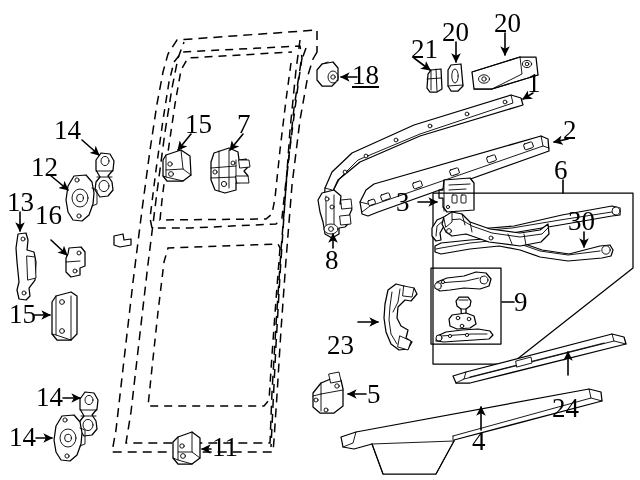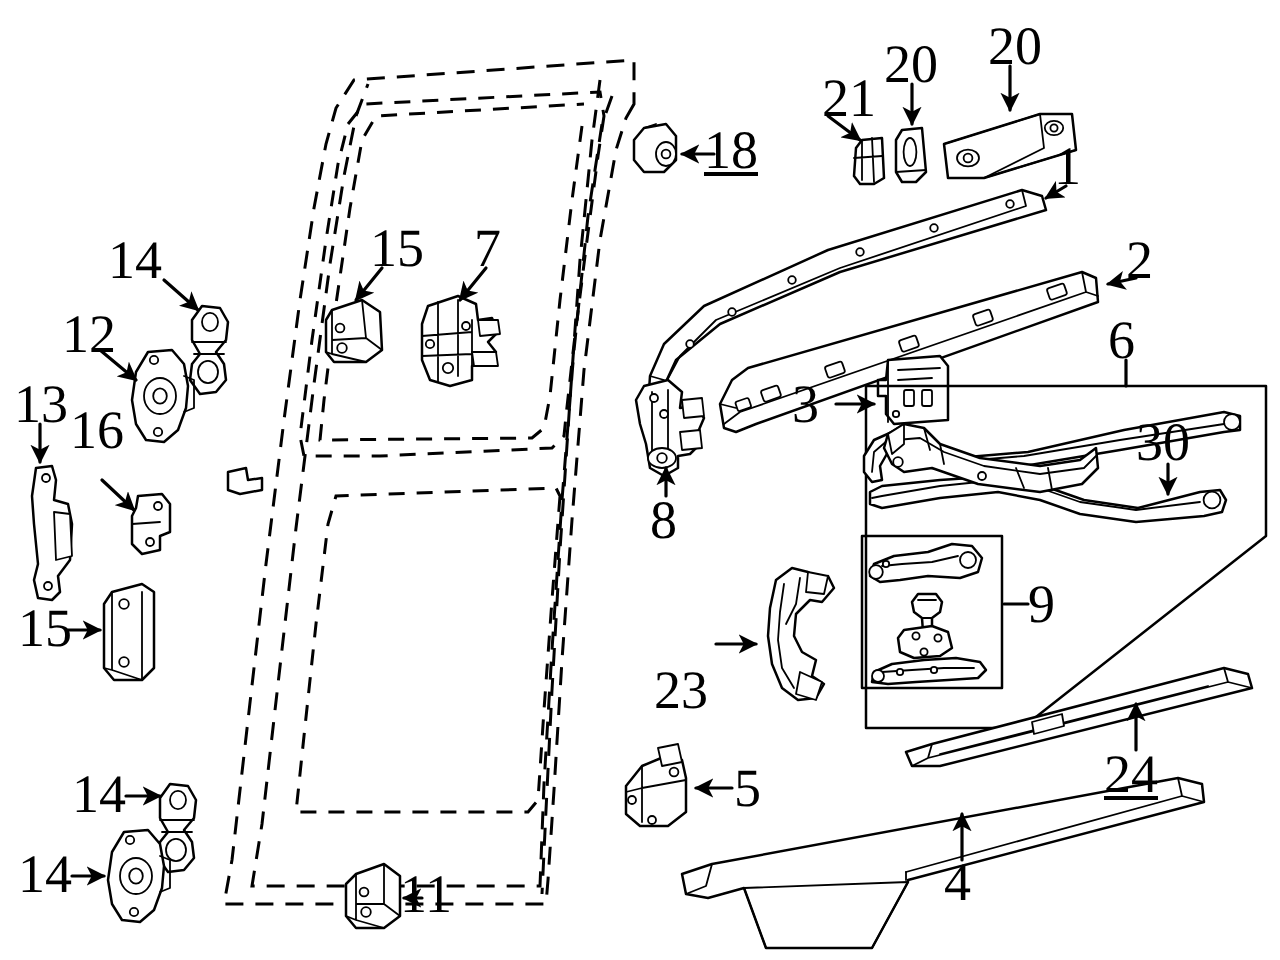--- a/index.html
+++ b/index.html
@@ -380,29 +380,29 @@
   <div class="callout" style="left:527px;top:70px;">1</div>
   <div class="callout" style="left:563px;top:117px;">2</div>
   <div class="callout" style="left:396px;top:189px;">3</div>
   <div class="callout" style="left:472px;top:428px;">4</div>
   <div class="callout" style="left:367px;top:381px;">5</div>
   <div class="callout" style="left:554px;top:157px;">6</div>
   <div class="callout" style="left:237px;top:111px;">7</div>
   <div class="callout" style="left:325px;top:247px;">8</div>
   <div class="callout" style="left:514px;top:289px;">9</div>
   <div class="callout" style="left:185px;top:111px;">15</div>
-  <div class="callout" style="left:200px;top:434px;text-align:right;">11</div>
+  <div class="callout" style="left:212px;top:434px;text-align:right;">11</div>
   <div class="callout" style="left:31px;top:154px;">12</div>
   <div class="callout" style="left:9px;top:424px;">14</div>
   <div class="callout" style="left:54px;top:117px;">14</div>
   <div class="callout" style="left:36px;top:384px;">14</div>
   <div class="callout" style="left:9px;top:301px;font-family:Liberation Serif, serif;">15</div>
   <div class="callout" style="left:35px;top:202px;">16</div>
   <div class="callout" style="left:7px;top:189px;">13</div>
   <div class="callout" style="left:352px;top:62px;text-decoration:underline;">18</div>
   <div class="callout" style="left:494px;top:10px;">20</div>
   <div class="callout" style="left:442px;top:19px;text-align:center;">20</div>
   <div class="callout" style="left:411px;top:36px;">21</div>
   <div class="callout" style="left:568px;top:208px;">30</div>
   <div class="callout" style="left:327px;top:308px;margin-top:24px;">23</div>
-  <div class="callout" style="left:552px;top:374px;text-decoration:underline;">24</div>
+  <div class="callout" style="left:552px;top:395px;">24</div>
 
 </div>
 
 </body></html>

